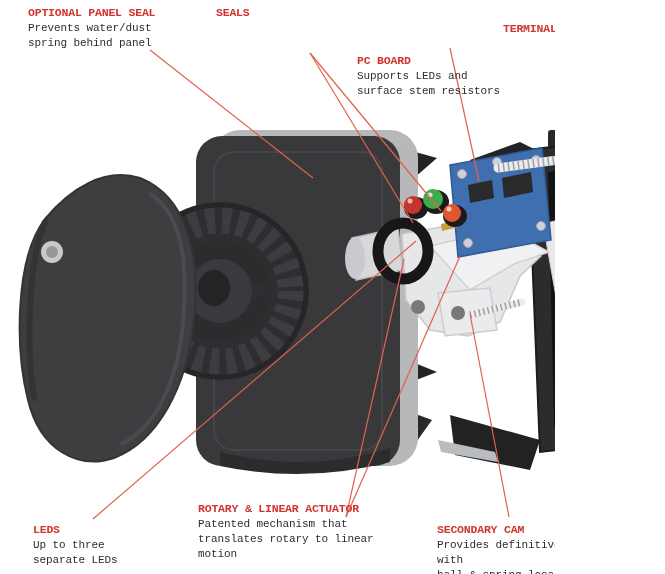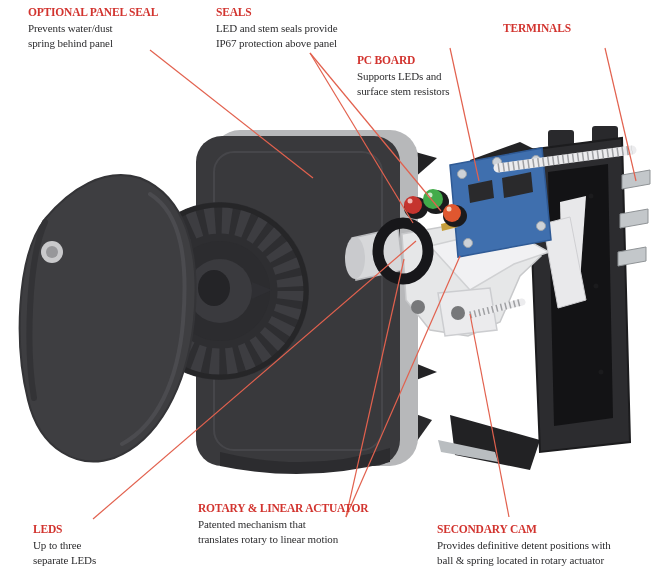--- a/index.html
+++ b/index.html
@@ -1,19 +1,19 @@
 <!DOCTYPE html>
 <html style="--accent: #d2342f; --body-text: #2d2d2f;"><head>
 <meta charset="utf-8">
 <style>
   :root{ --accent:#d2342f; --body-text:#2d2d2f; }
   html,body{margin:0;padding:0;background:#ffffff;}
   .stage{
-    position:relative;width:665px;height:574px;background:#ffffff;
-    font-family:Liberation Serif, serif;overflow:hidden;
+    position:relative;width:555px;height:574px;background:#ffffff;
+    font-family:Liberation Mono, monospace;overflow:hidden;
   }
   .stage svg{position:absolute;left:0;top:0;z-index:1;}
   .callout{position:absolute;z-index:2;}
   .callout h4{
     margin:0 0 2px 0;font-size:11.5px;font-weight:bold;line-height:13px;
     letter-spacing:-0.2px;color:var(--accent);
   }
   .callout p{
     margin:0;font-size:11px;line-height:15px;color:var(--body-text);
     white-space:pre-line;letter-spacing:-0.1px;
@@ -137,22 +137,20 @@
   </svg>
 
   <div class="callout" style="left:28px;top:6px;width:160px;">
     <h4>OPTIONAL PANEL SEAL</h4>
     <p>Prevents water/dust
 spring behind panel</p>
   </div>
 
   <div class="callout" style="left:188px;top:6px;width:170px;margin-left:28px;">
     <h4>SEALS</h4>
-    <p>LED and stem seals provide
-IP67 protection above panel</p>
   </div>
 
   <div class="callout" style="left:357px;top:6px;width:150px;margin-top:48px;">
     <h4>PC BOARD</h4>
     <p>Supports LEDs and
 surface stem resistors</p>
   </div>
 
   <div class="callout" style="left:503px;top:22px;width:160px;">
     <h4>TERMINALS</h4>

